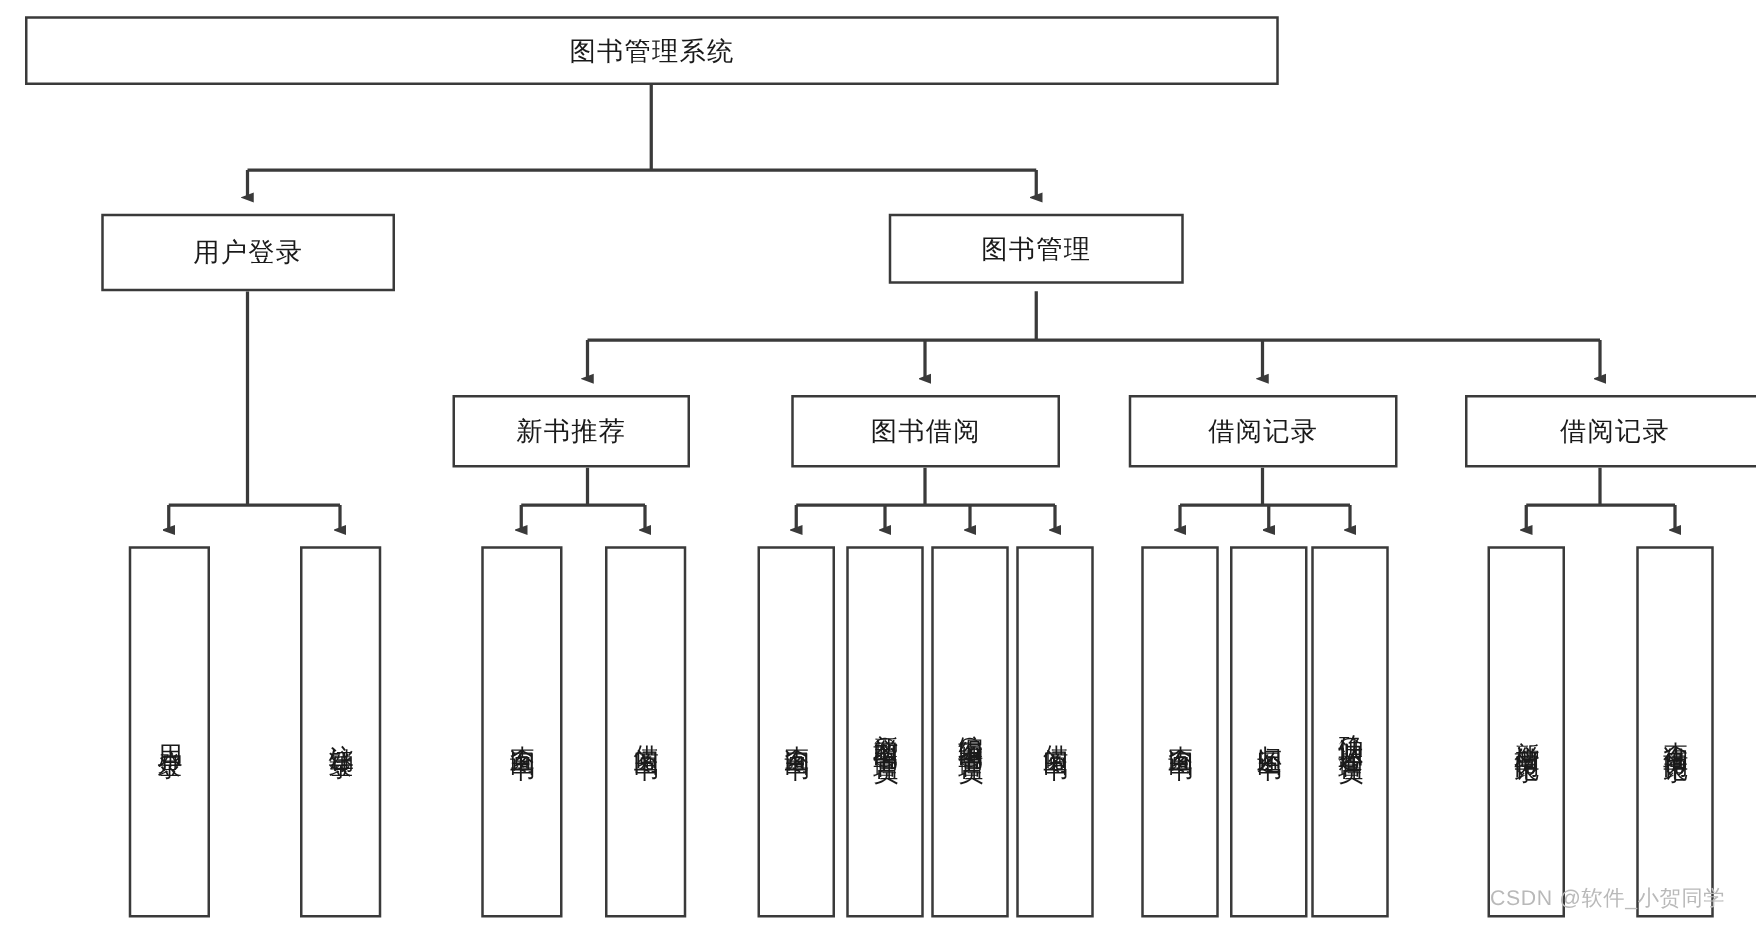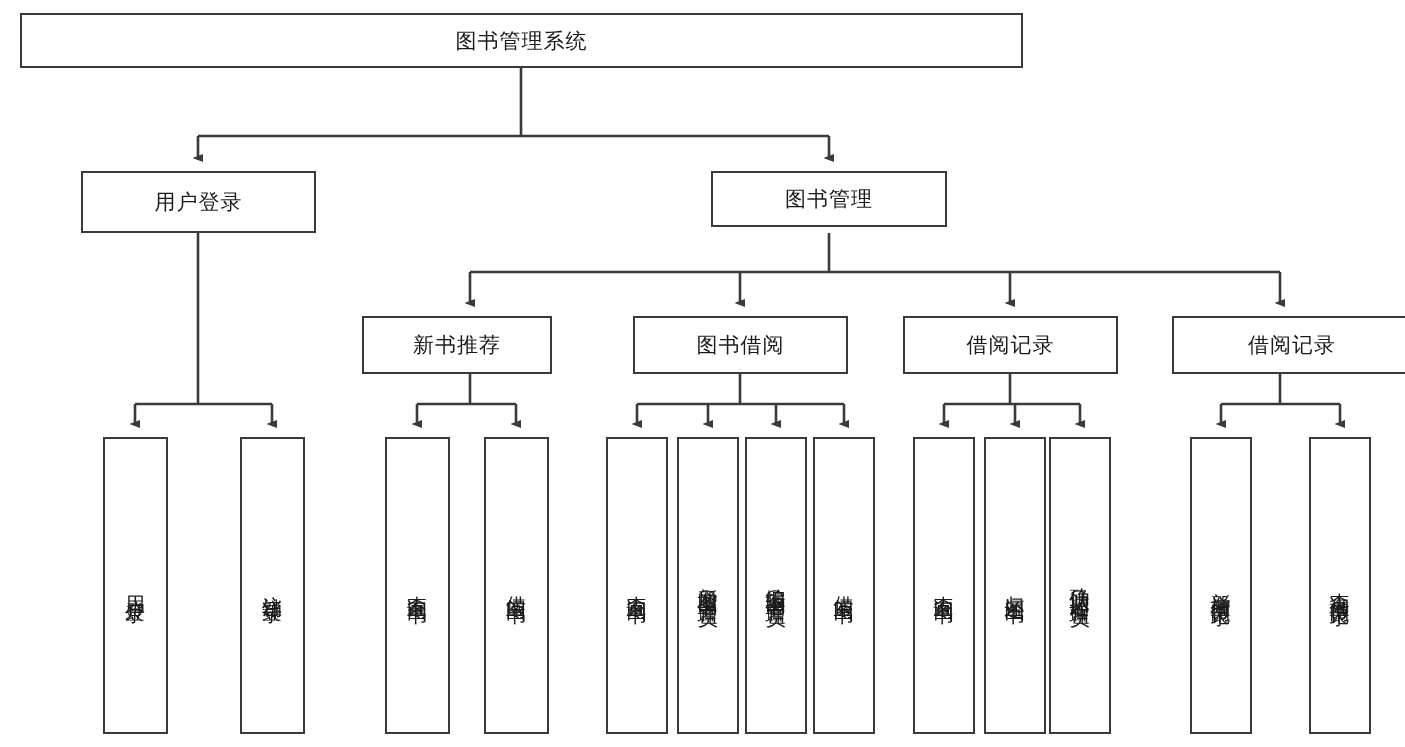--- a/index.html
+++ b/index.html
@@ -174,14 +174,15 @@
   <div class="node vertical" style="left:1049px; top:437px; width:62px; height:297px;">
     <span class="label">确认归还（管理员）</span>
   </div>
   <div class="node vertical" style="left:1190px; top:437px; width:62px; height:297px;">
     <span class="label">新增借阅记录</span>
   </div>
   <div class="node vertical" style="left:1309px; top:437px; width:62px; height:297px;">
     <span class="label">查询借阅记录</span>
   </div>
 
+  <div class="watermark" style="left:1192px; top:707px;">CSDN @软件_小贺同学</div>
 
 </div>
 
 </body></html>

